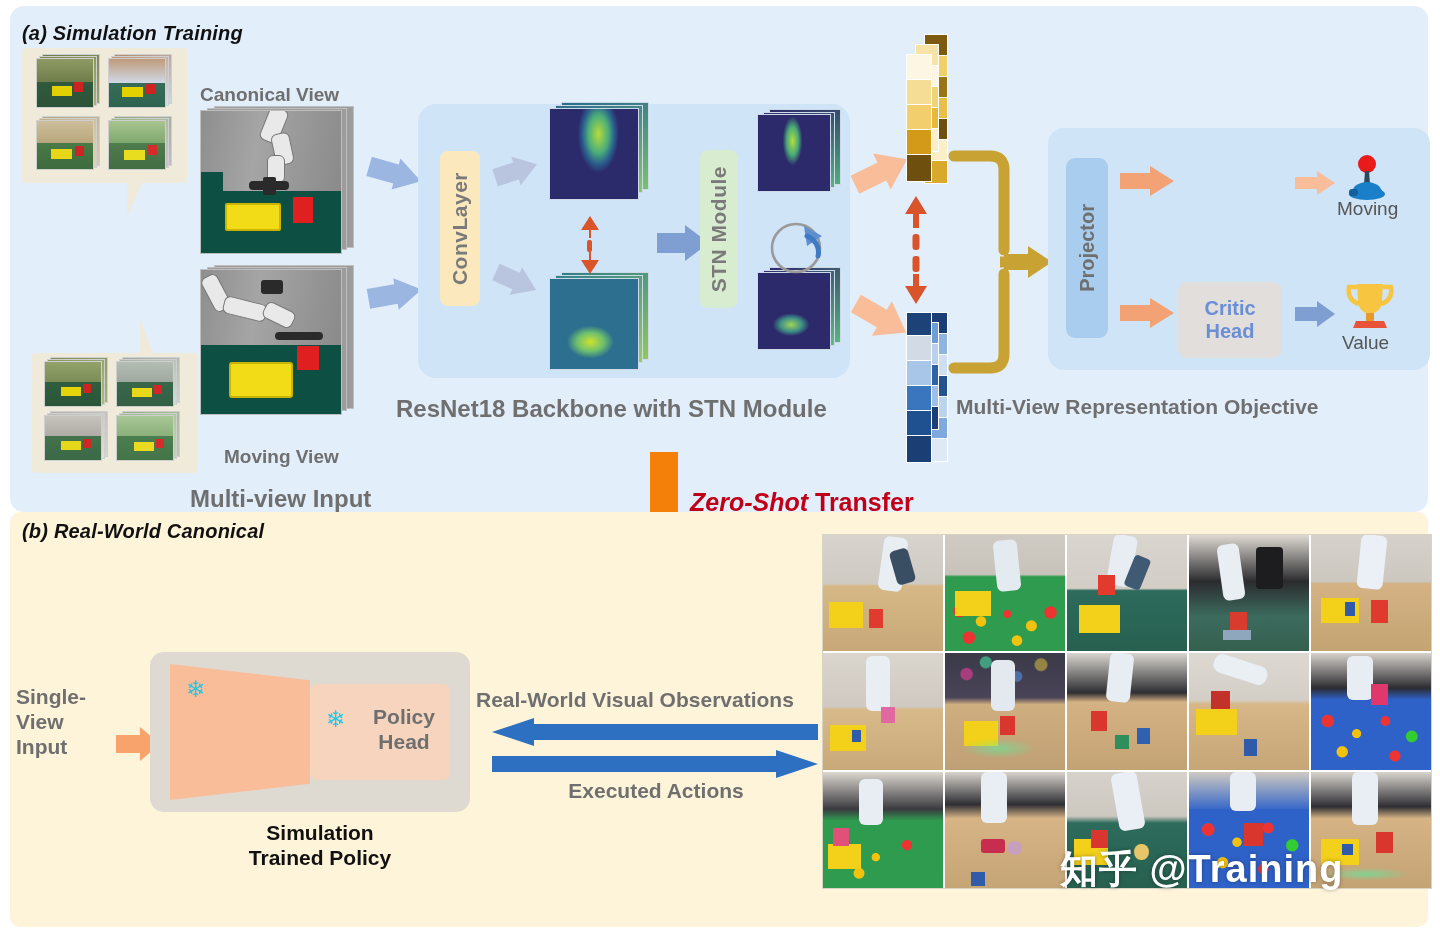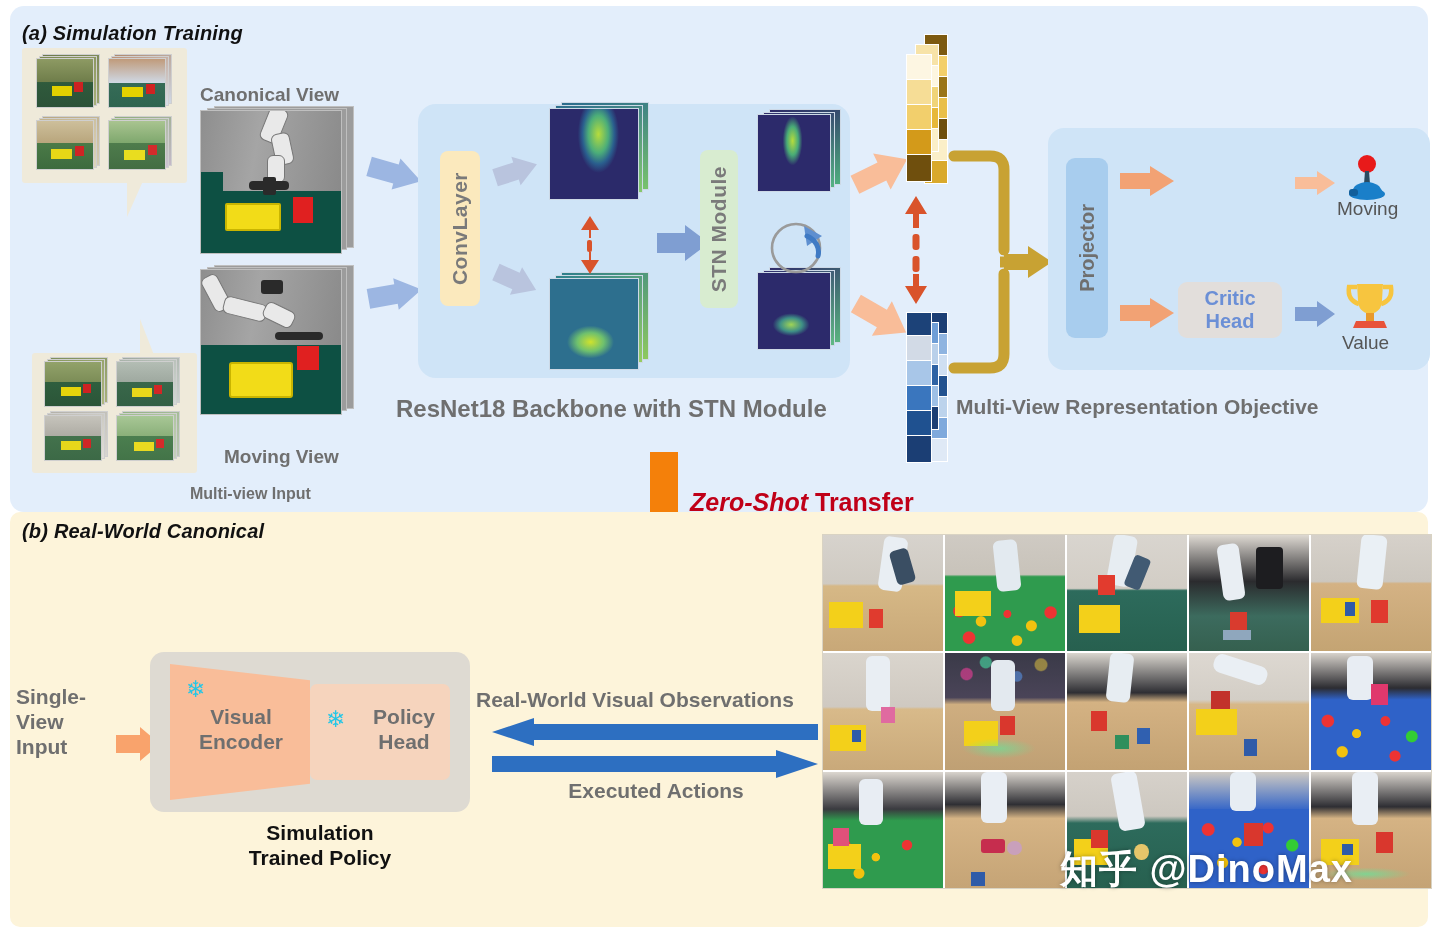--- a/index.html
+++ b/index.html
@@ -179,21 +179,21 @@
       <div class="arm" style="left:22px;top:30px;width:42px;height:16px;transform:rotate(14deg);"></div>
       <div class="arm" style="left:62px;top:36px;width:30px;height:16px;transform:rotate(26deg);"></div>
       <div class="armdark" style="left:60px;top:10px;width:22px;height:14px;border-radius:3px;"></div>
       <div class="armdark" style="left:74px;top:62px;width:48px;height:8px;border-radius:4px;"></div>
       <div class="sc-box" style="left:28px;top:92px;width:60px;height:32px;border-radius:3px;"></div>
       <div class="sc-red" style="left:96px;top:76px;width:22px;height:24px;"></div>
     </div>
   </div>
 
   <div class="lbl" style="left:214px;top:440px;font-size:19px;">Moving View</div>
-  <div class="lbl" style="left:180px;top:479px;font-size:16px;">Multi-view Input</div>
+  <div class="lbl" style="left:180px;top:479px;font-size:24px;">Multi-view Input</div>
 
   <div class="arw" style="left:356px;top:152px;">
     <svg width="60" height="52" viewBox="0 0 60 52">
       <path d="M2,6 L30,6 L30,0 L56,16 L30,32 L30,26 L2,26 Z" fill="#9cb6e2" transform="rotate(16 30 16)"></path>
     </svg>
   </div>
   <div class="arw" style="left:356px;top:272px;">
     <svg width="60" height="52" viewBox="0 0 60 52">
       <path d="M2,6 L30,6 L30,0 L56,16 L30,32 L30,26 L2,26 Z" fill="#9cb6e2" transform="rotate(-10 30 16)"></path>
     </svg>
@@ -357,21 +357,21 @@
     <svg width="58" height="34" viewBox="0 0 58 34">
       <path d="M2,9 L32,9 L32,2 L56,17 L32,32 L32,25 L2,25 Z" fill="#f2a274"></path>
     </svg>
   </div>
   <div class="arw" style="left:1108px;top:290px;">
     <svg width="58" height="34" viewBox="0 0 58 34">
       <path d="M2,9 L32,9 L32,2 L56,17 L32,32 L32,25 L2,25 Z" fill="#f2a274"></path>
     </svg>
   </div>
 
-  <div class="headbox" style="left:1168px;top:276px;width:104px;height:56px;background:#e2dedb;">
+  <div class="headbox" style="left:1168px;top:276px;width:104px;height:76px;background:#e2dedb;">
     <span style="white-space:pre-line;">Critic Head</span>
   </div>
 
   <div class="arw" style="left:1283px;top:163px;">
     <svg width="44" height="28" viewBox="0 0 44 28">
       <path d="M2,8 L24,8 L24,2 L42,14 L24,26 L24,20 L2,20 Z" fill="#f9bd99"></path>
     </svg>
   </div>
   <div class="arw" style="left:1283px;top:293px;">
     <svg width="44" height="30" viewBox="0 0 44 30">
@@ -428,22 +428,20 @@
   </div>
 
   <div class="policybox" style="left:140px;top:140px;width:320px;height:160px;"></div>
 
   <div class="trapz" style="left:160px;top:152px;width:140px;height:136px;"></div>
   <div class="phead" style="left:300px;top:172px;width:140px;height:96px;"></div>
 
   <div class="snow" style="left:176px;top:166px;">❄</div>
   <div class="snow" style="left:316px;top:196px;">❄</div>
 
-  <div class="btxt" style="left:166px;top:192px;width:130px;font-size:21px;white-space:pre-line;">Visual
-Encoder</div>
   <div class="btxt" style="left:346px;top:192px;width:96px;font-size:21px;white-space:pre-line;">Policy
 Head</div>
 
   <div class="btxt" style="left:160px;top:308px;width:300px;font-size:21px;color:#111;white-space:pre-line;">Simulation
 Trained Policy</div>
 
   <div class="btxt" style="left:466px;top:175px;width:360px;font-size:21px;text-align:left;">Real-World Visual Observations</div>
 
   <div class="arw" style="left:480px;top:206px;">
     <svg width="330" height="28" viewBox="0 0 330 28">
@@ -589,14 +587,14 @@
         <div class="rm" style="background:linear-gradient(180deg,#d9d4cd 0%,#2e2e33 30%,#d5b384 40%,#c4a375 100%);"></div>
       <div style="position:absolute;left:34%;top:0;width:22%;height:46%;background:#e9eef4;border-radius:6px;"></div>
       <div style="position:absolute;left:8%;top:58%;width:32%;height:22%;background:#f3d01a;"></div>
       <div style="position:absolute;left:26%;top:62%;width:9%;height:10%;background:#2f5ba8;"></div>
       <div style="position:absolute;left:54%;top:52%;width:14%;height:18%;background:#d9372d;"></div>
       <div style="position:absolute;left:6%;top:82%;width:80%;height:12%;background:
         radial-gradient(ellipse at 50% 50%,rgba(60,255,170,.5),transparent 66%);"></div>
       </div>
   </div>
 
-  <div class="watermark" style="left:1050px;top:332px;">知乎 @DinoMax</div>
+  <div class="watermark" style="left:1050px;top:332px;">知乎 @Training</div>
 </div>
 
 </body></html>

